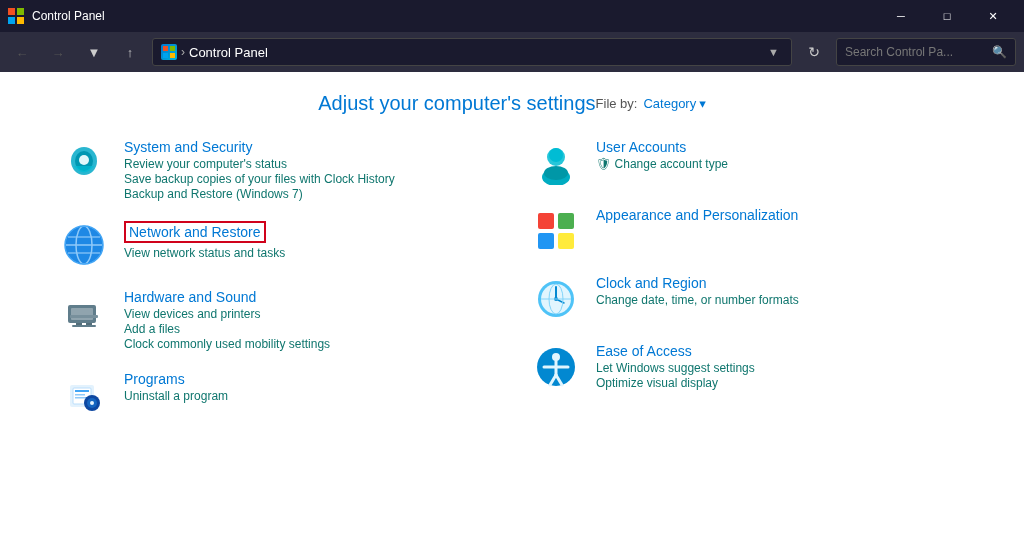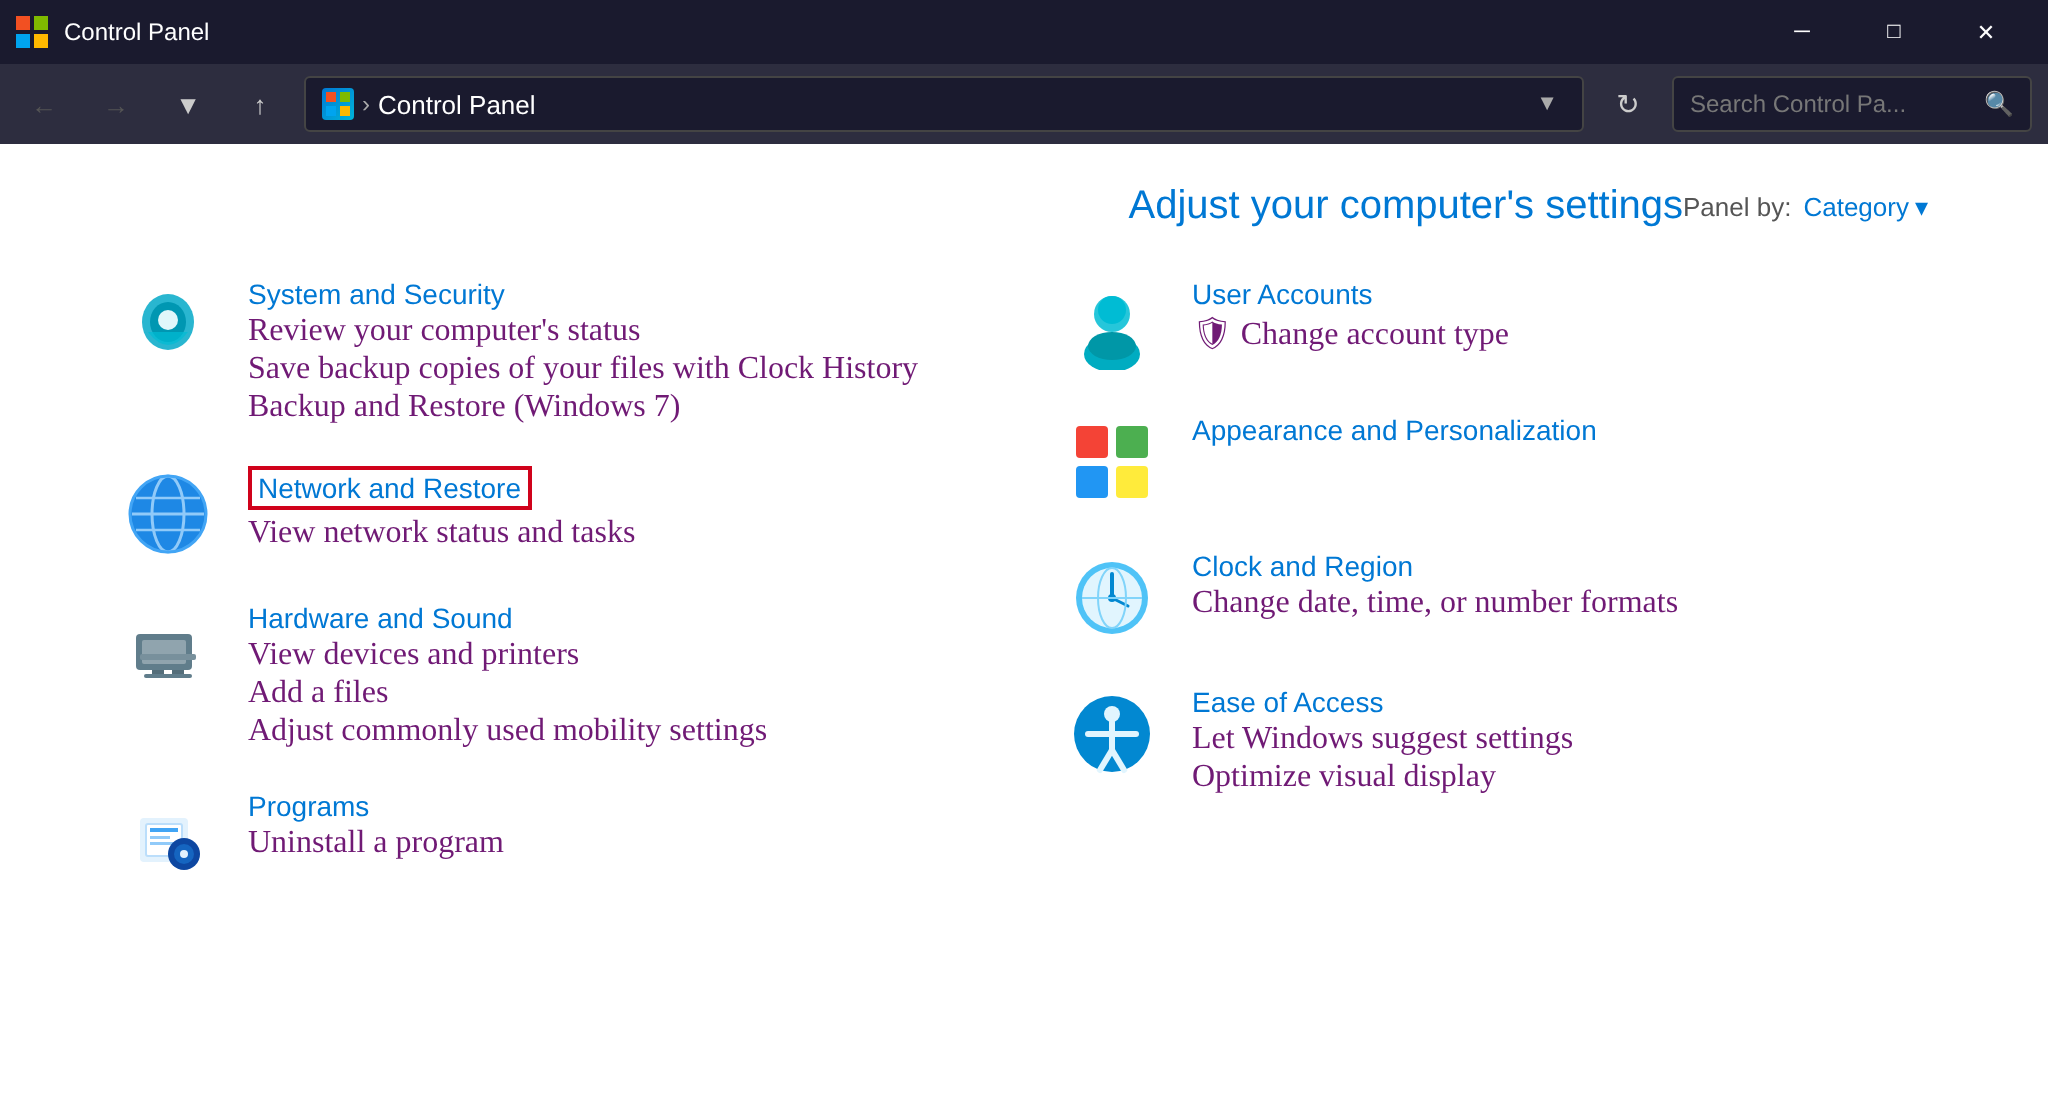--- a/index.html
+++ b/index.html
@@ -151,21 +151,21 @@
     
     .main-content {
       flex: 1;
       background: #fff;
       padding: 20px 60px;
       overflow-y: auto;
     }
 
     .page-header {
       display: flex;
-      justify-content: flex-end;
+      justify-content: center;
       align-items: center;
       margin-bottom: 24px;
     }
     .page-title {
       color: #0078d4;
       font-size: 20px;
       font-weight: 400;
     }
     .view-by {
       display: flex;
@@ -212,26 +212,25 @@
       cursor: pointer;
       margin-bottom: 2px;
     }
     .item-title.highlighted {
       border: 2px solid #d0021b;
       padding: 1px 3px;
       display: inline-block;
       color: #0078d4;
     }
     .item-link {
-      color: #701a75;
-      font-size: 16px;
+      color: #0f766e;
+      font-size: 12px;
       cursor: pointer;
       display: block;
       margin-top: 1px;
-      font-family: Liberation Serif, serif;
     }
   </style>
 </head>
 <body>
 
 <div class="title-bar">
   <div class="title-bar-left">
     <svg class="title-bar-icon" viewBox="0 0 16 16">
       <rect x="0" y="0" width="7" height="7" fill="#f25022"></rect>
       <rect x="9" y="0" width="7" height="7" fill="#7fba00"></rect>
@@ -271,21 +270,21 @@
   <div class="search-field">
     <input type="text" placeholder="Search Control Pa..." style="">
     <span class="search-icon-btn">🔍</span>
   </div>
 </div>
 
 <div class="main-content">
   <div class="page-header">
     <h1 class="page-title">Adjust your computer's settings</h1>
     <div class="view-by">
-      <span class="view-by-label">Panel by:</span>
+      <span class="view-by-label">File by:</span>
       <span class="view-by-value">
         <span>Category</span>
         <span>▾</span>
       </span>
     </div>
   </div>
 
   <div class="items-grid">
 
     <div>
@@ -333,21 +332,21 @@
             <rect x="24" y="32" width="6" height="4" fill="#546e7a"></rect>
             <rect x="10" y="34" width="24" height="2" rx="1" fill="#607d8b"></rect>
 
             <rect x="8" y="24" width="28" height="3" rx="1" fill="#78909c"></rect>
           </svg>
         </div>
         <div class="item-content">
           <div class="item-title">Hardware and Sound</div>
           <a class="item-link">View devices and printers</a>
           <a class="item-link">Add a files</a>
-          <a class="item-link">Adjust commonly used mobility settings</a>
+          <a class="item-link">Clock commonly used mobility settings</a>
         </div>
       </div>
 
       <div class="control-item">
         <div class="item-icon">
           <svg width="44" height="44" viewBox="0 0 44 44">
             <rect x="8" y="12" width="24" height="22" rx="2" fill="#e3f2fd"></rect>
             <rect x="11" y="15" width="18" height="16" rx="1" fill="#fff" stroke="#bbdefb" stroke-width="1"></rect>
             <rect x="13" y="17" width="14" height="2" fill="#42a5f5"></rect>
             <rect x="13" y="21" width="10" height="1.5" fill="#90caf9"></rect>

